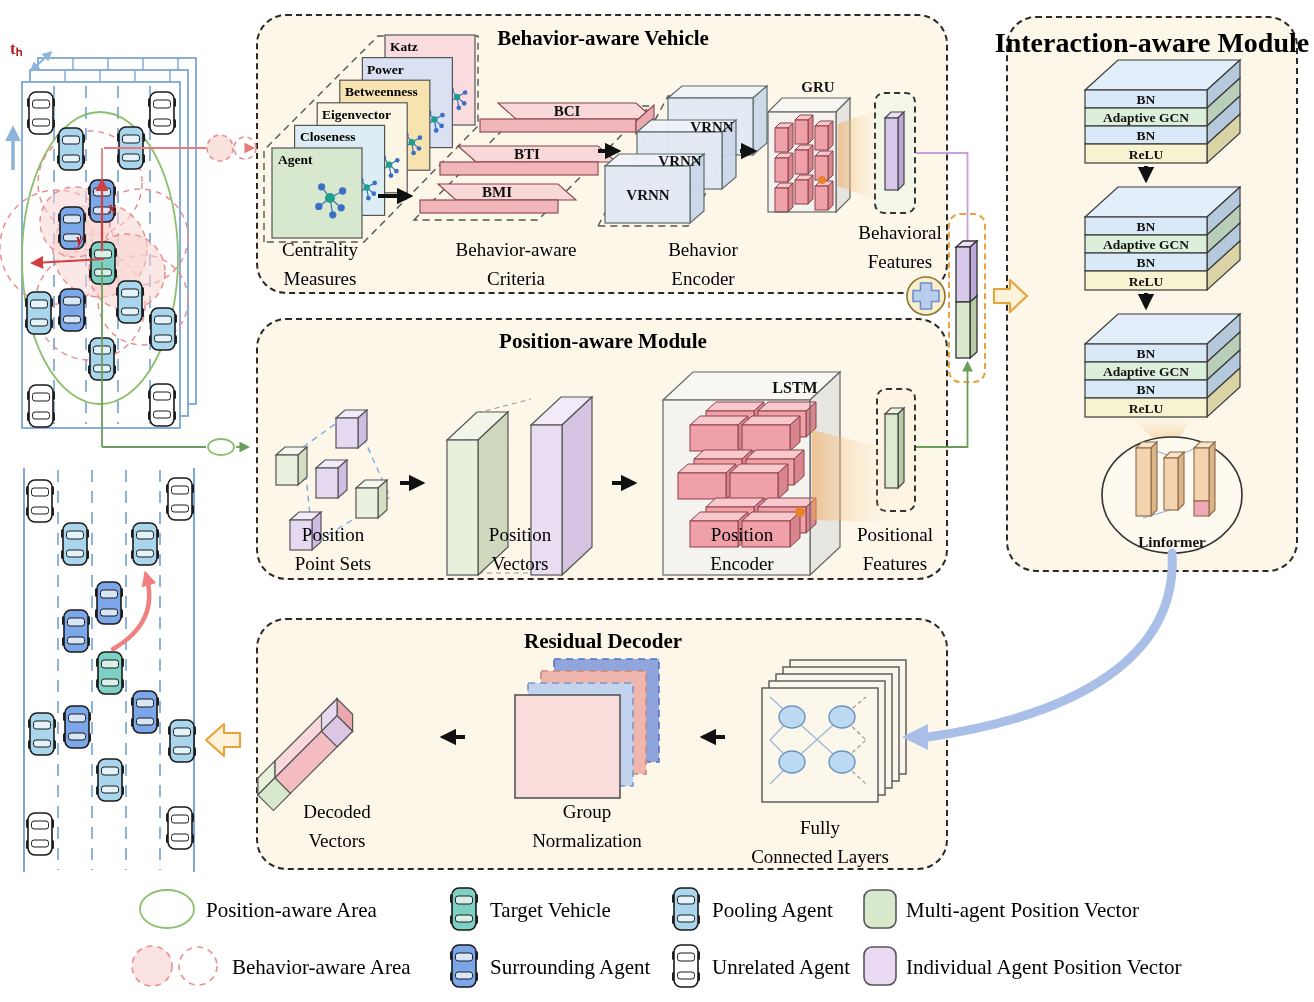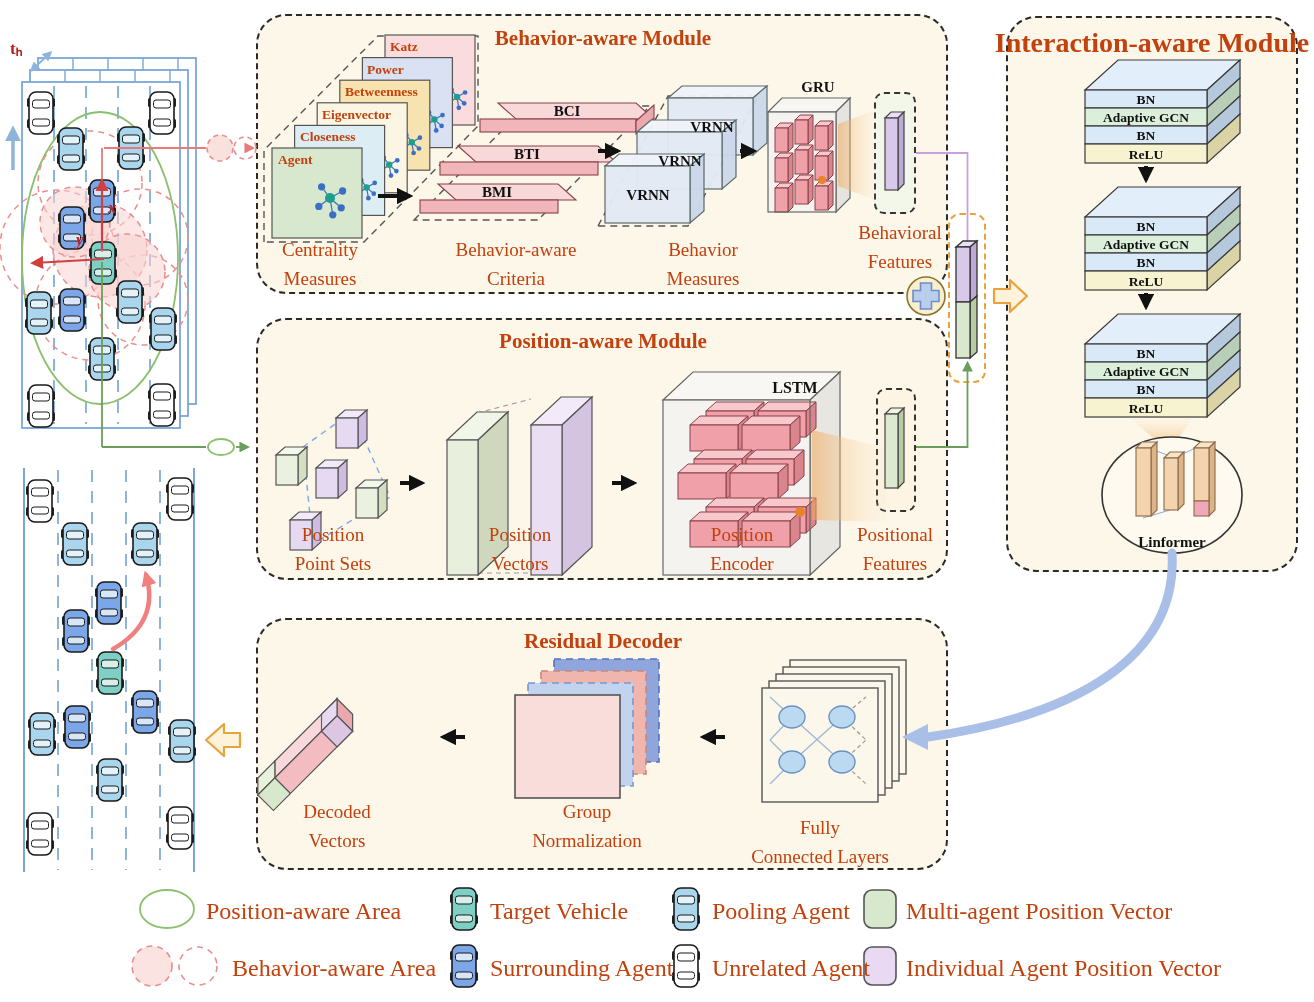--- a/index.html
+++ b/index.html
@@ -2,26 +2,26 @@
 <html><head>
 <meta charset="utf-8">
 <style>
   html,body{margin:0;padding:0;}
   body{width:1314px;height:1002px;position:relative;background:#ffffff;
        font-family:"Liberation Serif",serif;overflow:hidden;}
   .module{position:absolute;border:2.5px dashed #2a2a2a;border-radius:30px;
           background:#fcf7e9;box-sizing:border-box;z-index:1;}
   .fbox{position:absolute;border:2px dashed #333;border-radius:10px;box-sizing:border-box;z-index:2;}
   #cv{position:absolute;left:0;top:0;z-index:3;pointer-events:none;}
-  .t{position:absolute;color:#c2410c;z-index:4;}
+  .t{position:absolute;color:#000000;z-index:4;}
   .title{font-weight:bold;font-size:21px;transform:translateX(-50%);white-space:nowrap;}
   .cap{font-size:19px;text-align:center;transform:translateX(-50%);
        white-space:pre-line;line-height:1.5;}
   .cl{font-weight:bold;font-size:13.5px;white-space:nowrap;}
-  .lg{font-size:24px;white-space:nowrap;}
+  .lg{font-size:21px;white-space:nowrap;}
   .red{color:#c22222;font-weight:bold;font-style:italic;font-size:17px;}
   .blue{color:#b91c1c;font-weight:bold;font-size:17px;}
   svg text{font-family:"Liberation Serif",serif;fill:#111;}
   .svgt{font-weight:bold;}
 </style>
 </head>
 <body>
 
 <div class="module" style="left:256px;top:14px;width:692px;height:280px"></div>
 <div class="module" style="left:256px;top:318px;width:692px;height:262px"></div>
@@ -812,31 +812,31 @@
           <rect x="0" y="0" width="24" height="42" rx="7" fill="#ffffff" stroke="#1a1a1a" stroke-width="1.6"></rect>
           <rect x="3.5" y="8" width="17" height="8" rx="2.5" fill="#ffffff" stroke="#1a1a1a" stroke-width="1"></rect>
           <rect x="3.5" y="27" width="17" height="7" rx="2.5" fill="#ffffff" stroke="#1a1a1a" stroke-width="1"></rect>
         </g>
       </g>
   <rect x="864" y="890" width="32" height="38" rx="8" fill="#d8e8cc" stroke="#555" stroke-width="1.6"></rect>
   <rect x="864" y="947" width="32" height="38" rx="8" fill="#ead9f2" stroke="#555" stroke-width="1.6"></rect>
 </g>
 </svg>
 
-<div class="t title" style="left:603px;top:26px">Behavior-aware Module</div>
+<div class="t title" style="left:603px;top:26px">Behavior-aware Vehicle</div>
 <div class="t title" style="left:603px;top:329px">Position-aware Module</div>
 <div class="t title" style="left:603px;top:629px">Residual Decoder</div>
 <div class="t title" style="left:1152px;top:27px;font-size:28px">Interaction-aware Module</div>
 
 <div class="t cap" style="left:320px;top:236px">Centrality
 Measures</div>
 <div class="t cap" style="left:516px;top:236px">Behavior-aware
 Criteria</div>
 <div class="t cap" style="left:703px;top:236px">Behavior
-Measures</div>
+Encoder</div>
 <div class="t cap" style="left:900px;top:219px">Behavioral
 Features</div>
 
 <div class="t cap" style="left:333px;top:521px">Position
 Point Sets</div>
 <div class="t cap" style="left:520px;top:521px">Position
 Vectors</div>
 <div class="t cap" style="left:742px;top:521px">Position
 Encoder</div>
 <div class="t cap" style="left:895px;top:521px">Positional

